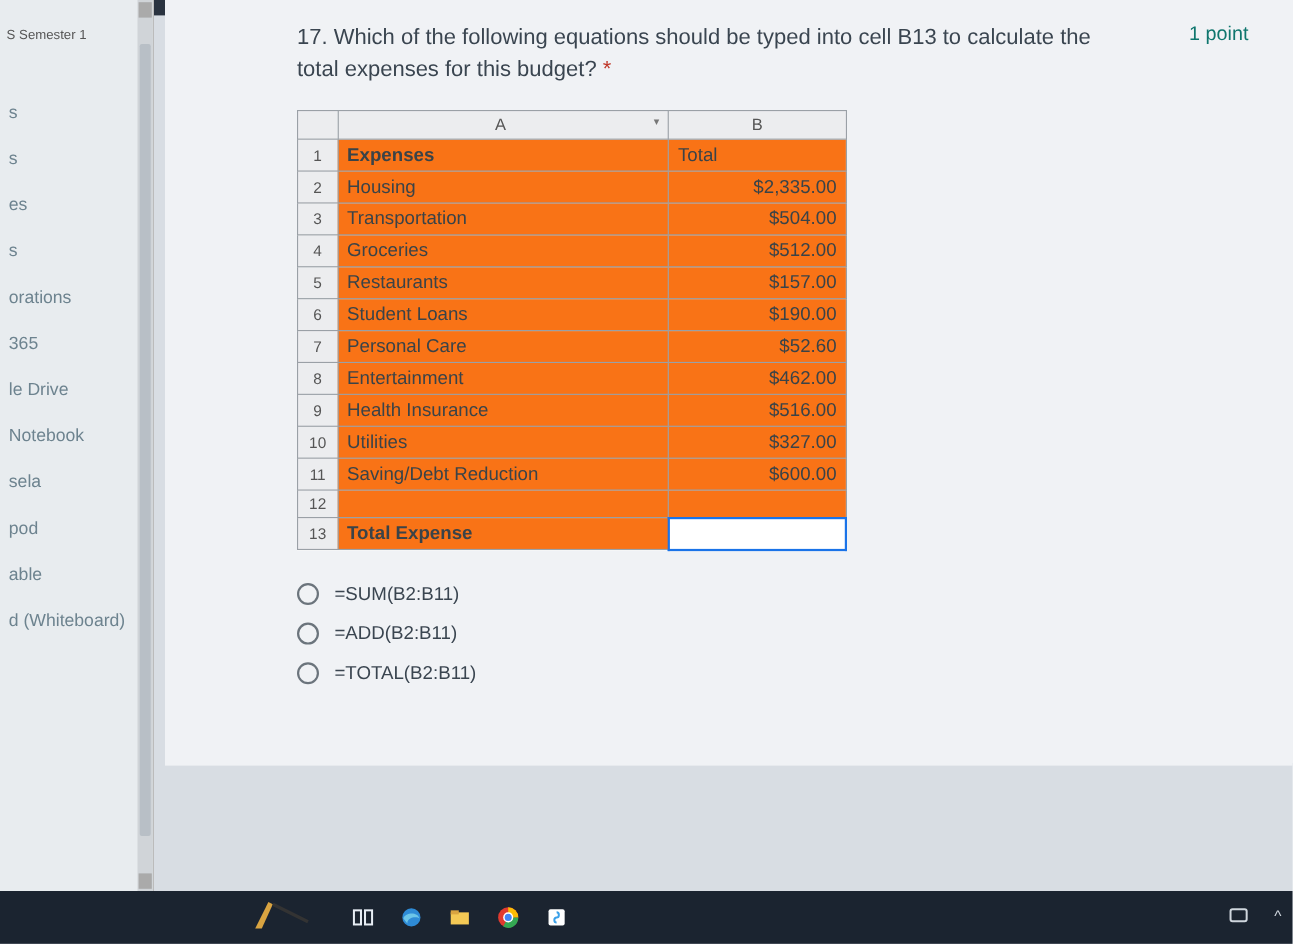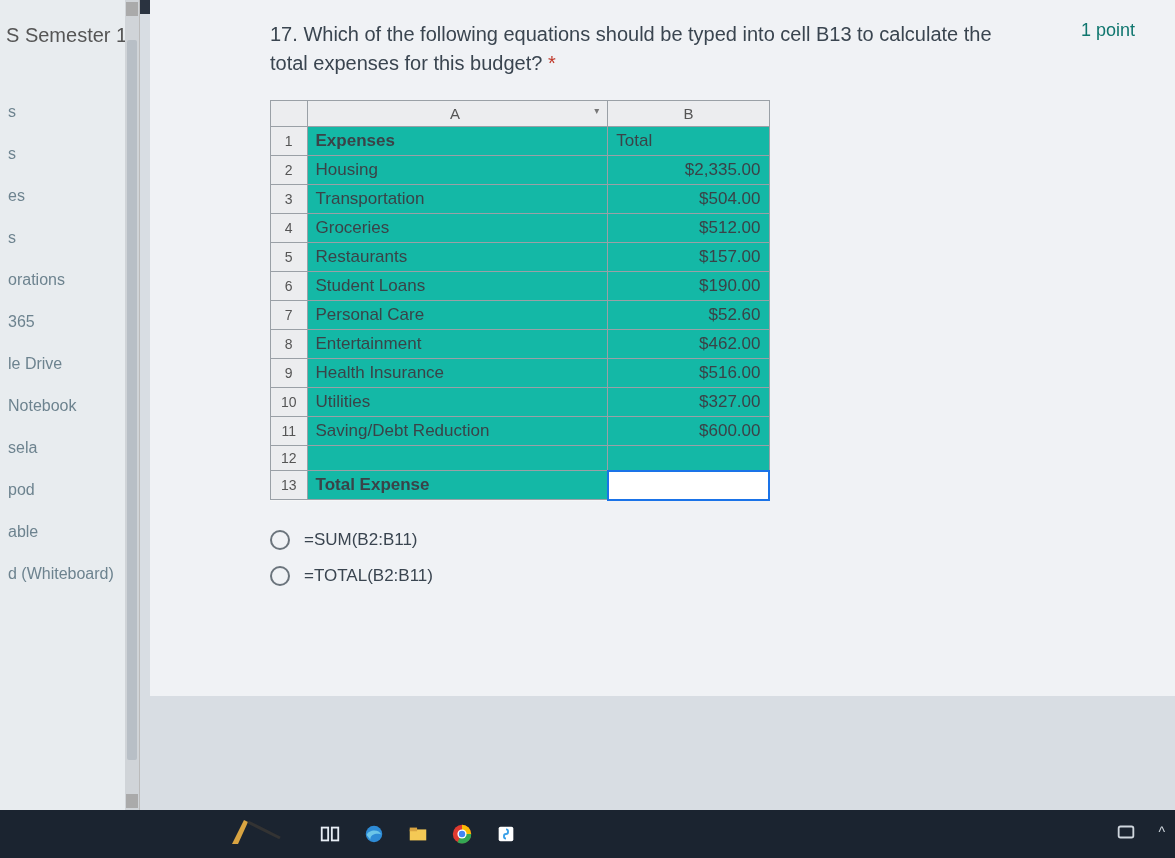--- a/index.html
+++ b/index.html
@@ -24,21 +24,21 @@
   }
   .sidebar-item {
     padding: 12px 8px;
     font-size: 16px;
     color: #6d838f;
     cursor: pointer;
     white-space: nowrap;
     overflow: hidden;
   }
   .sidebar-top {
-    font-size: 20px;
+    font-size: 12px;
     color: #555;
     padding: 4px 6px;
   }
   .scroll-track {
     position: absolute;
     left: 125px;
     top: 0;
     width: 14px;
     height: 810px;
     background: #d0d4d8;
@@ -84,21 +84,21 @@
     border: 1px solid #8a8f94;
     background: #f5f6f7;
     width: 500px;
     border-collapse: collapse;
   }
   .sheet th, .sheet td {
     border: 1px solid #9aa0a6;
     padding: 4px 8px;
     font-size: 17px;
     color: #3a4348;
-    background: #14b8a6;
+    background: #f97316;
   }
   .sheet th {
     background: #ecedef;
     font-weight: normal;
     color: #555;
     text-align: center;
     height: 26px;
     font-size: 15px;
   }
   .sheet .rownum {
@@ -291,20 +291,24 @@
       </tbody>
   </table>
 
   <div class="options">
     <div class="option">
       <span class="radio"></span>
       <span class="option-label">=SUM(B2:B11)</span>
     </div>
     <div class="option">
       <span class="radio"></span>
+      <span class="option-label">=ADD(B2:B11)</span>
+    </div>
+    <div class="option">
+      <span class="radio"></span>
       <span class="option-label">=TOTAL(B2:B11)</span>
     </div>
   </div>
 </div>
 
 <div class="search-text">ere to search</div>
 
 <div class="taskbar">
   <div style="width:230px"></div>
   <div class="pencil">

